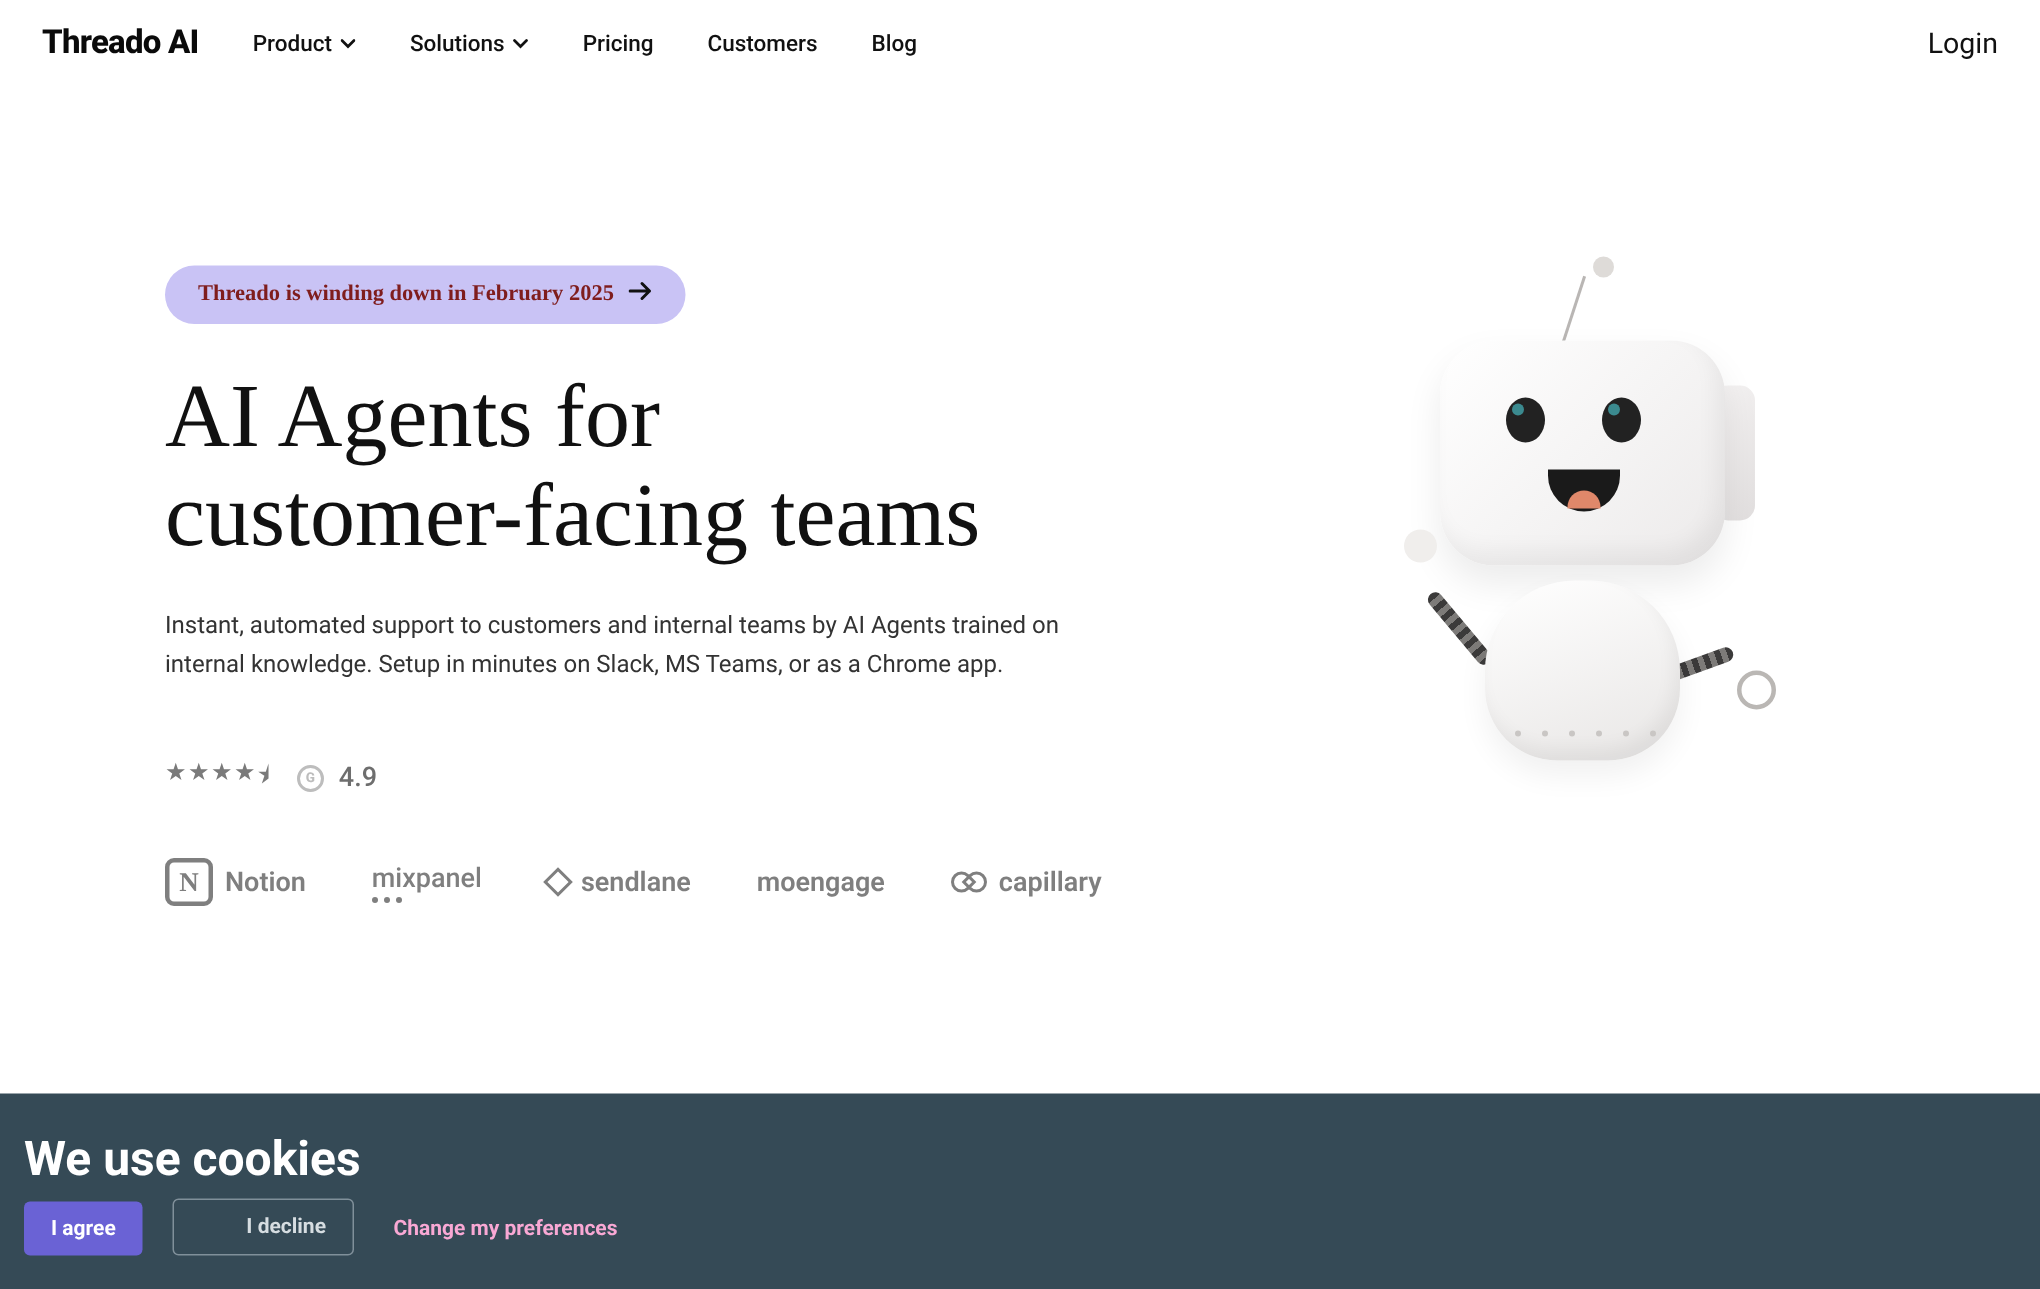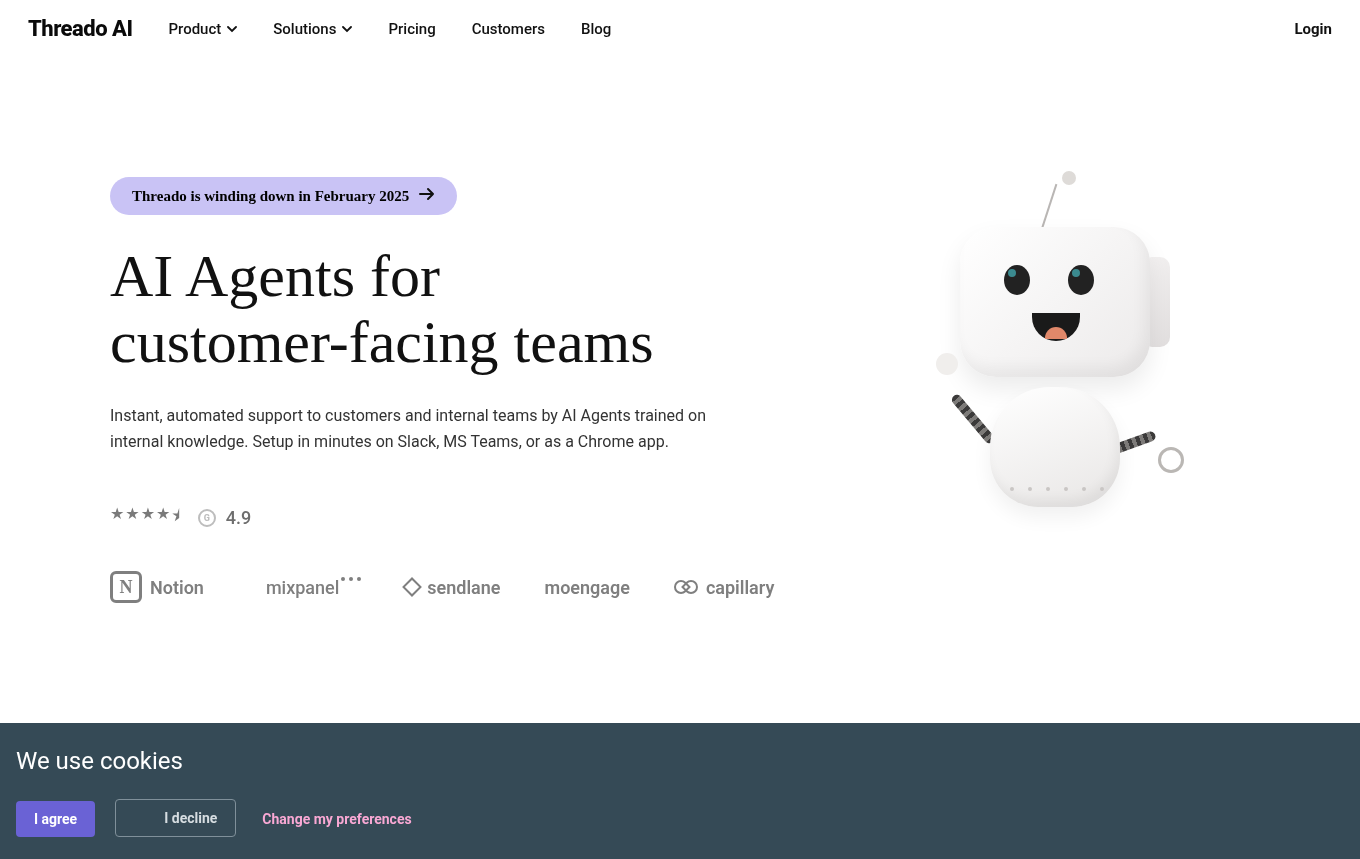--- a/index.html
+++ b/index.html
@@ -49,22 +49,22 @@
       color: #111;
       cursor: pointer;
     }
 
     .chev {
       display: inline-block;
     }
 
     .nav-right {
       margin-left: auto;
-      font-size: 15px;
-      font-weight: 700;
+      font-size: 19px;
+      font-weight: 400;
       cursor: pointer;
     }
 
     
     .hero {
       display: flex;
       padding: 120px 110px 0 110px;
       gap: 40px;
       align-items: flex-start;
     }
@@ -74,21 +74,21 @@
       max-width: 780px;
     }
 
     .announce {
       display: inline-flex;
       align-items: center;
       gap: 10px;
       padding: 10px 22px;
       border-radius: 999px;
       background: #c9c3f5;
-      color: #000000;
+      color: #7f1d1d;
       font-weight: 700;
       font-size: 15px;
       cursor: pointer;
       font-family: Georgia, serif;
     }
 
     .hero-title {
       margin-top: 28px;
       font-family: Georgia, "Times New Roman", serif;
       font-weight: 500;
@@ -162,25 +162,24 @@
       border: 3px solid #7f7f7f;
       border-radius: 6px;
       display: inline-flex;
       align-items: center;
       justify-content: center;
       font-weight: 800;
       font-family: Georgia, serif;
     }
 
     .brand.mixpanel {
-      flex-direction: row;
+      flex-direction: column;
       align-items: flex-start;
       gap: 2px;
       font-weight: 500;
-      margin-left: 18px;
     }
     .brand.mixpanel .dots {
       display: flex;
       gap: 4px;
     }
     .brand.mixpanel .dots span {
       width: 4px; height: 4px; border-radius: 50%; background: #7f7f7f;
     }
 
     .brand .diamond {
@@ -331,23 +330,23 @@
     
     .cookie {
       position: absolute;
       left: 0; right: 0; bottom: 0;
       background: #354a56;
       color: #fff;
       padding: 24px 16px 22px 16px;
     }
 
     .cookie-title {
-      font-size: 24px;
-      font-weight: 400;
-      margin-bottom: 24px;
+      font-size: 32px;
+      font-weight: 700;
+      margin-bottom: 8px;
     }
 
     .cookie-text {
       font-size: 15px;
       line-height: 1.6;
       max-width: 1300px;
       margin-bottom: 24px;
       color: #e6ecef;
     }
 

